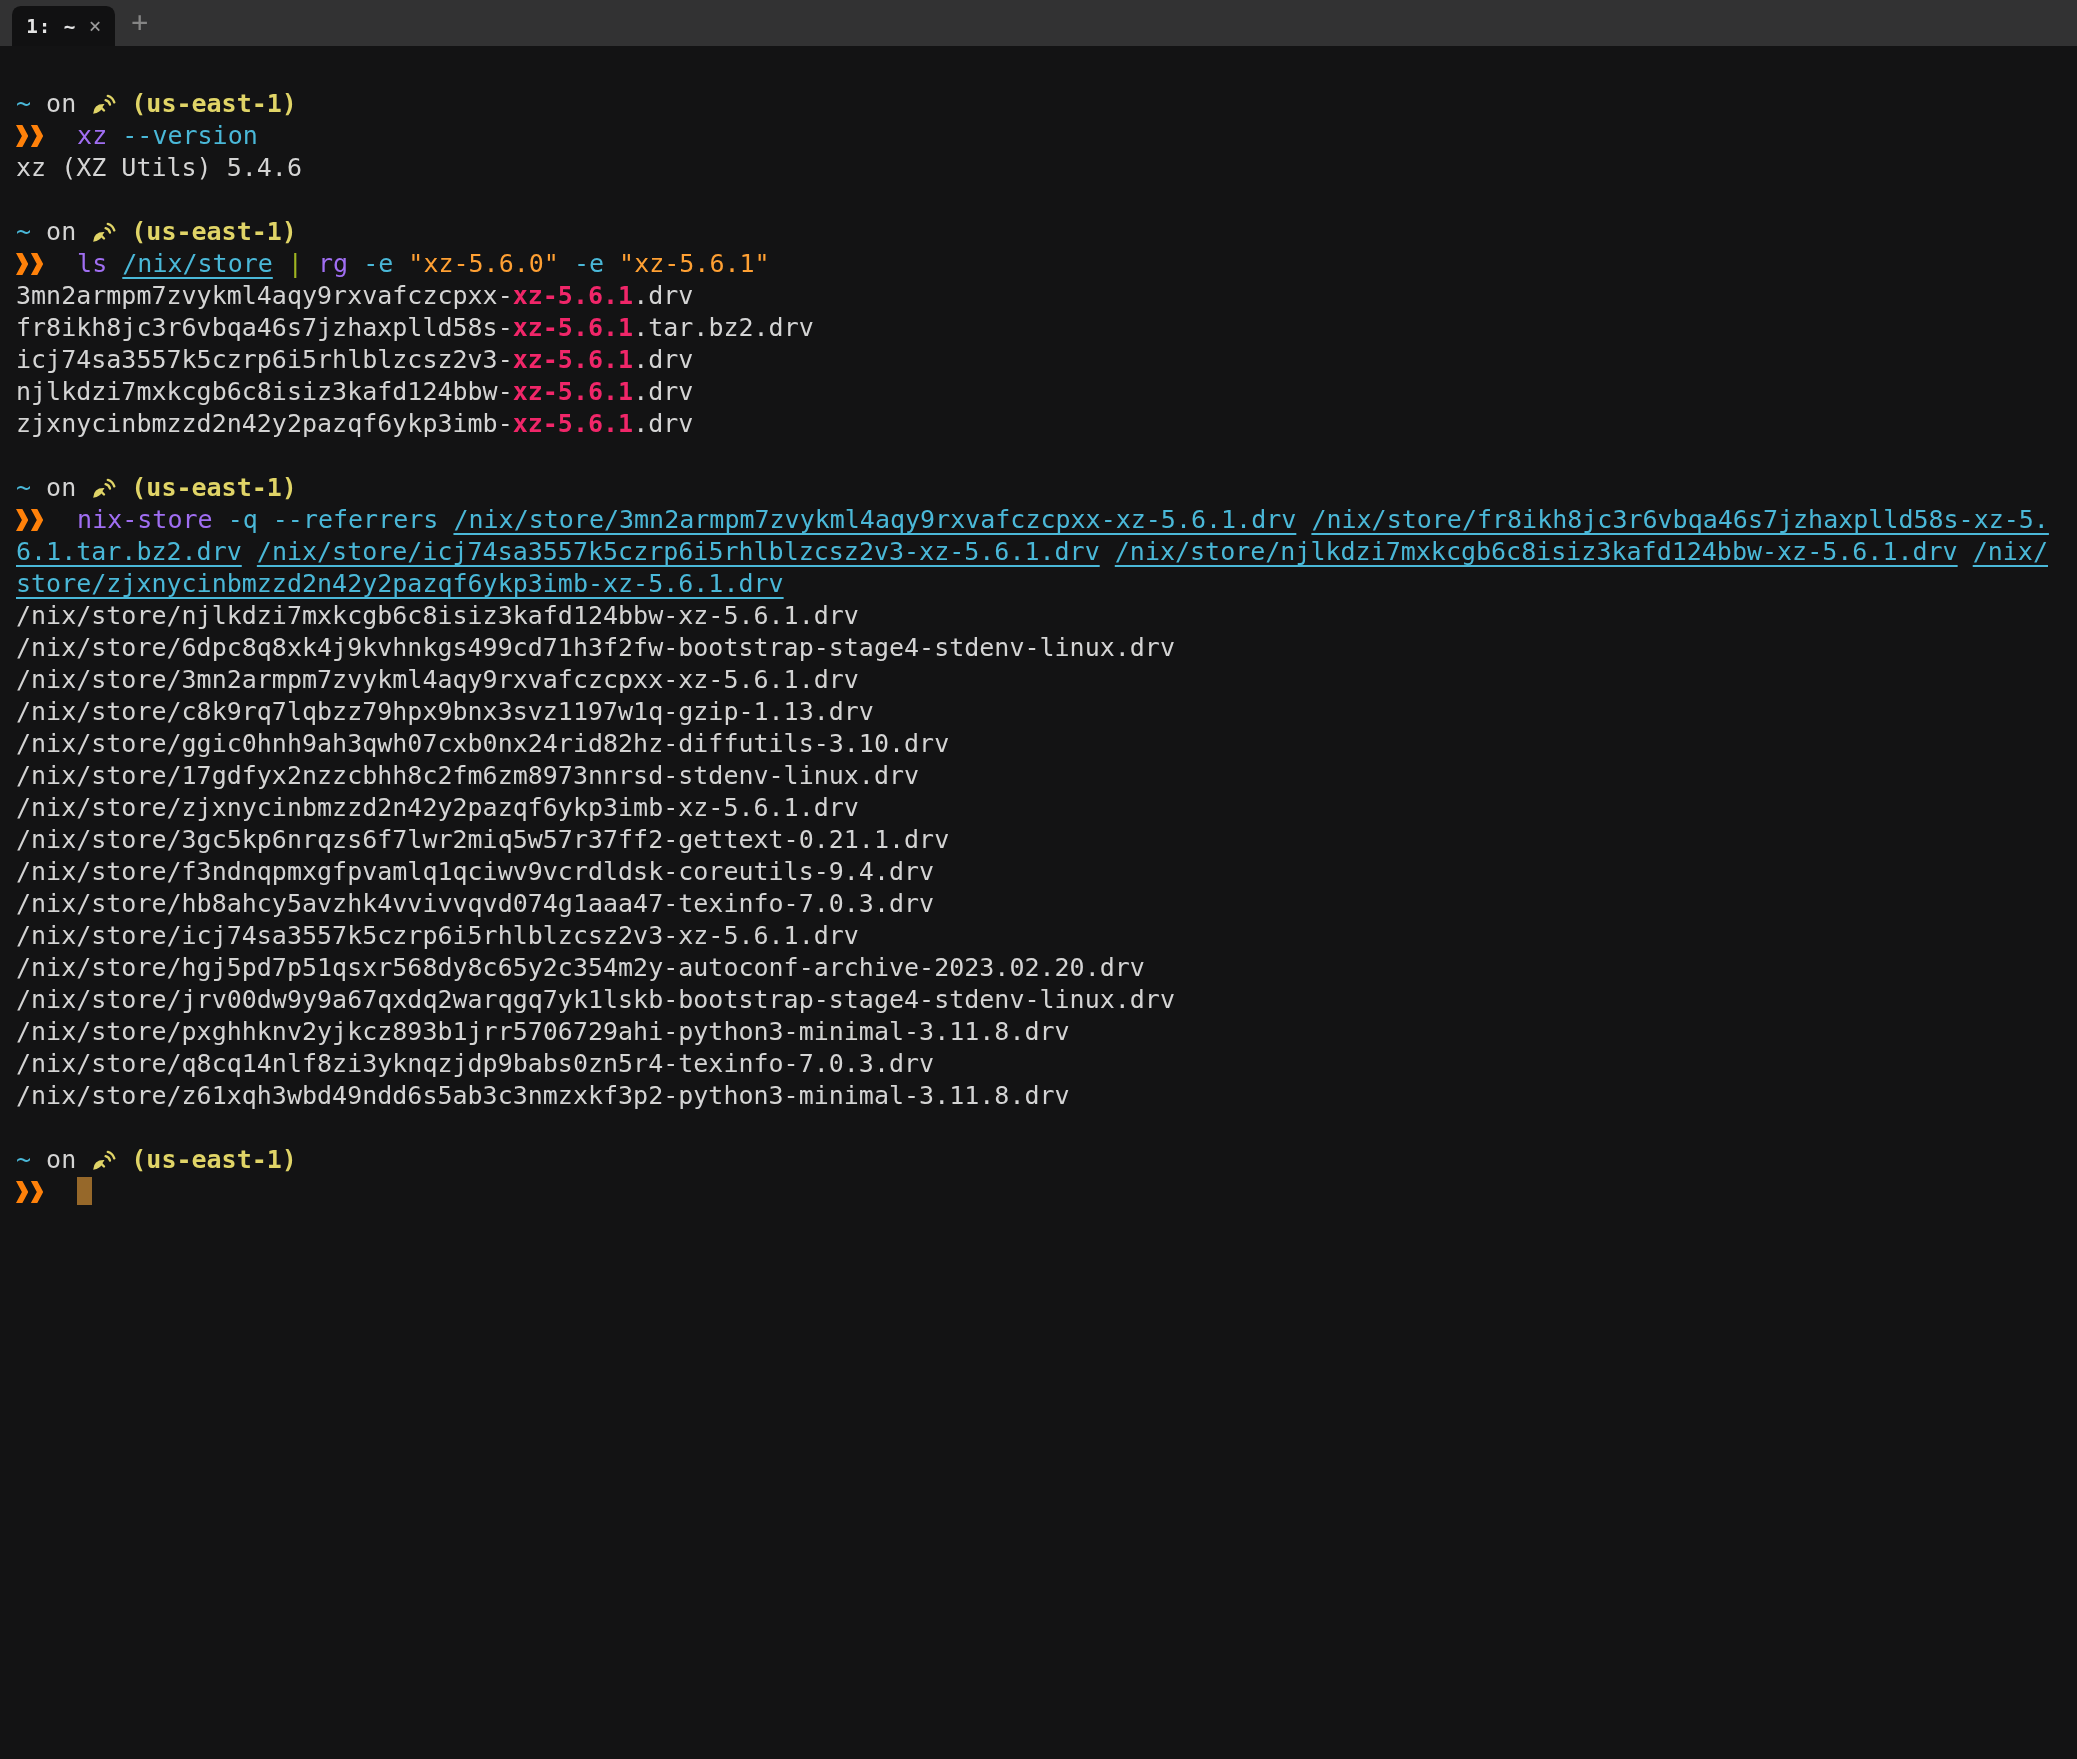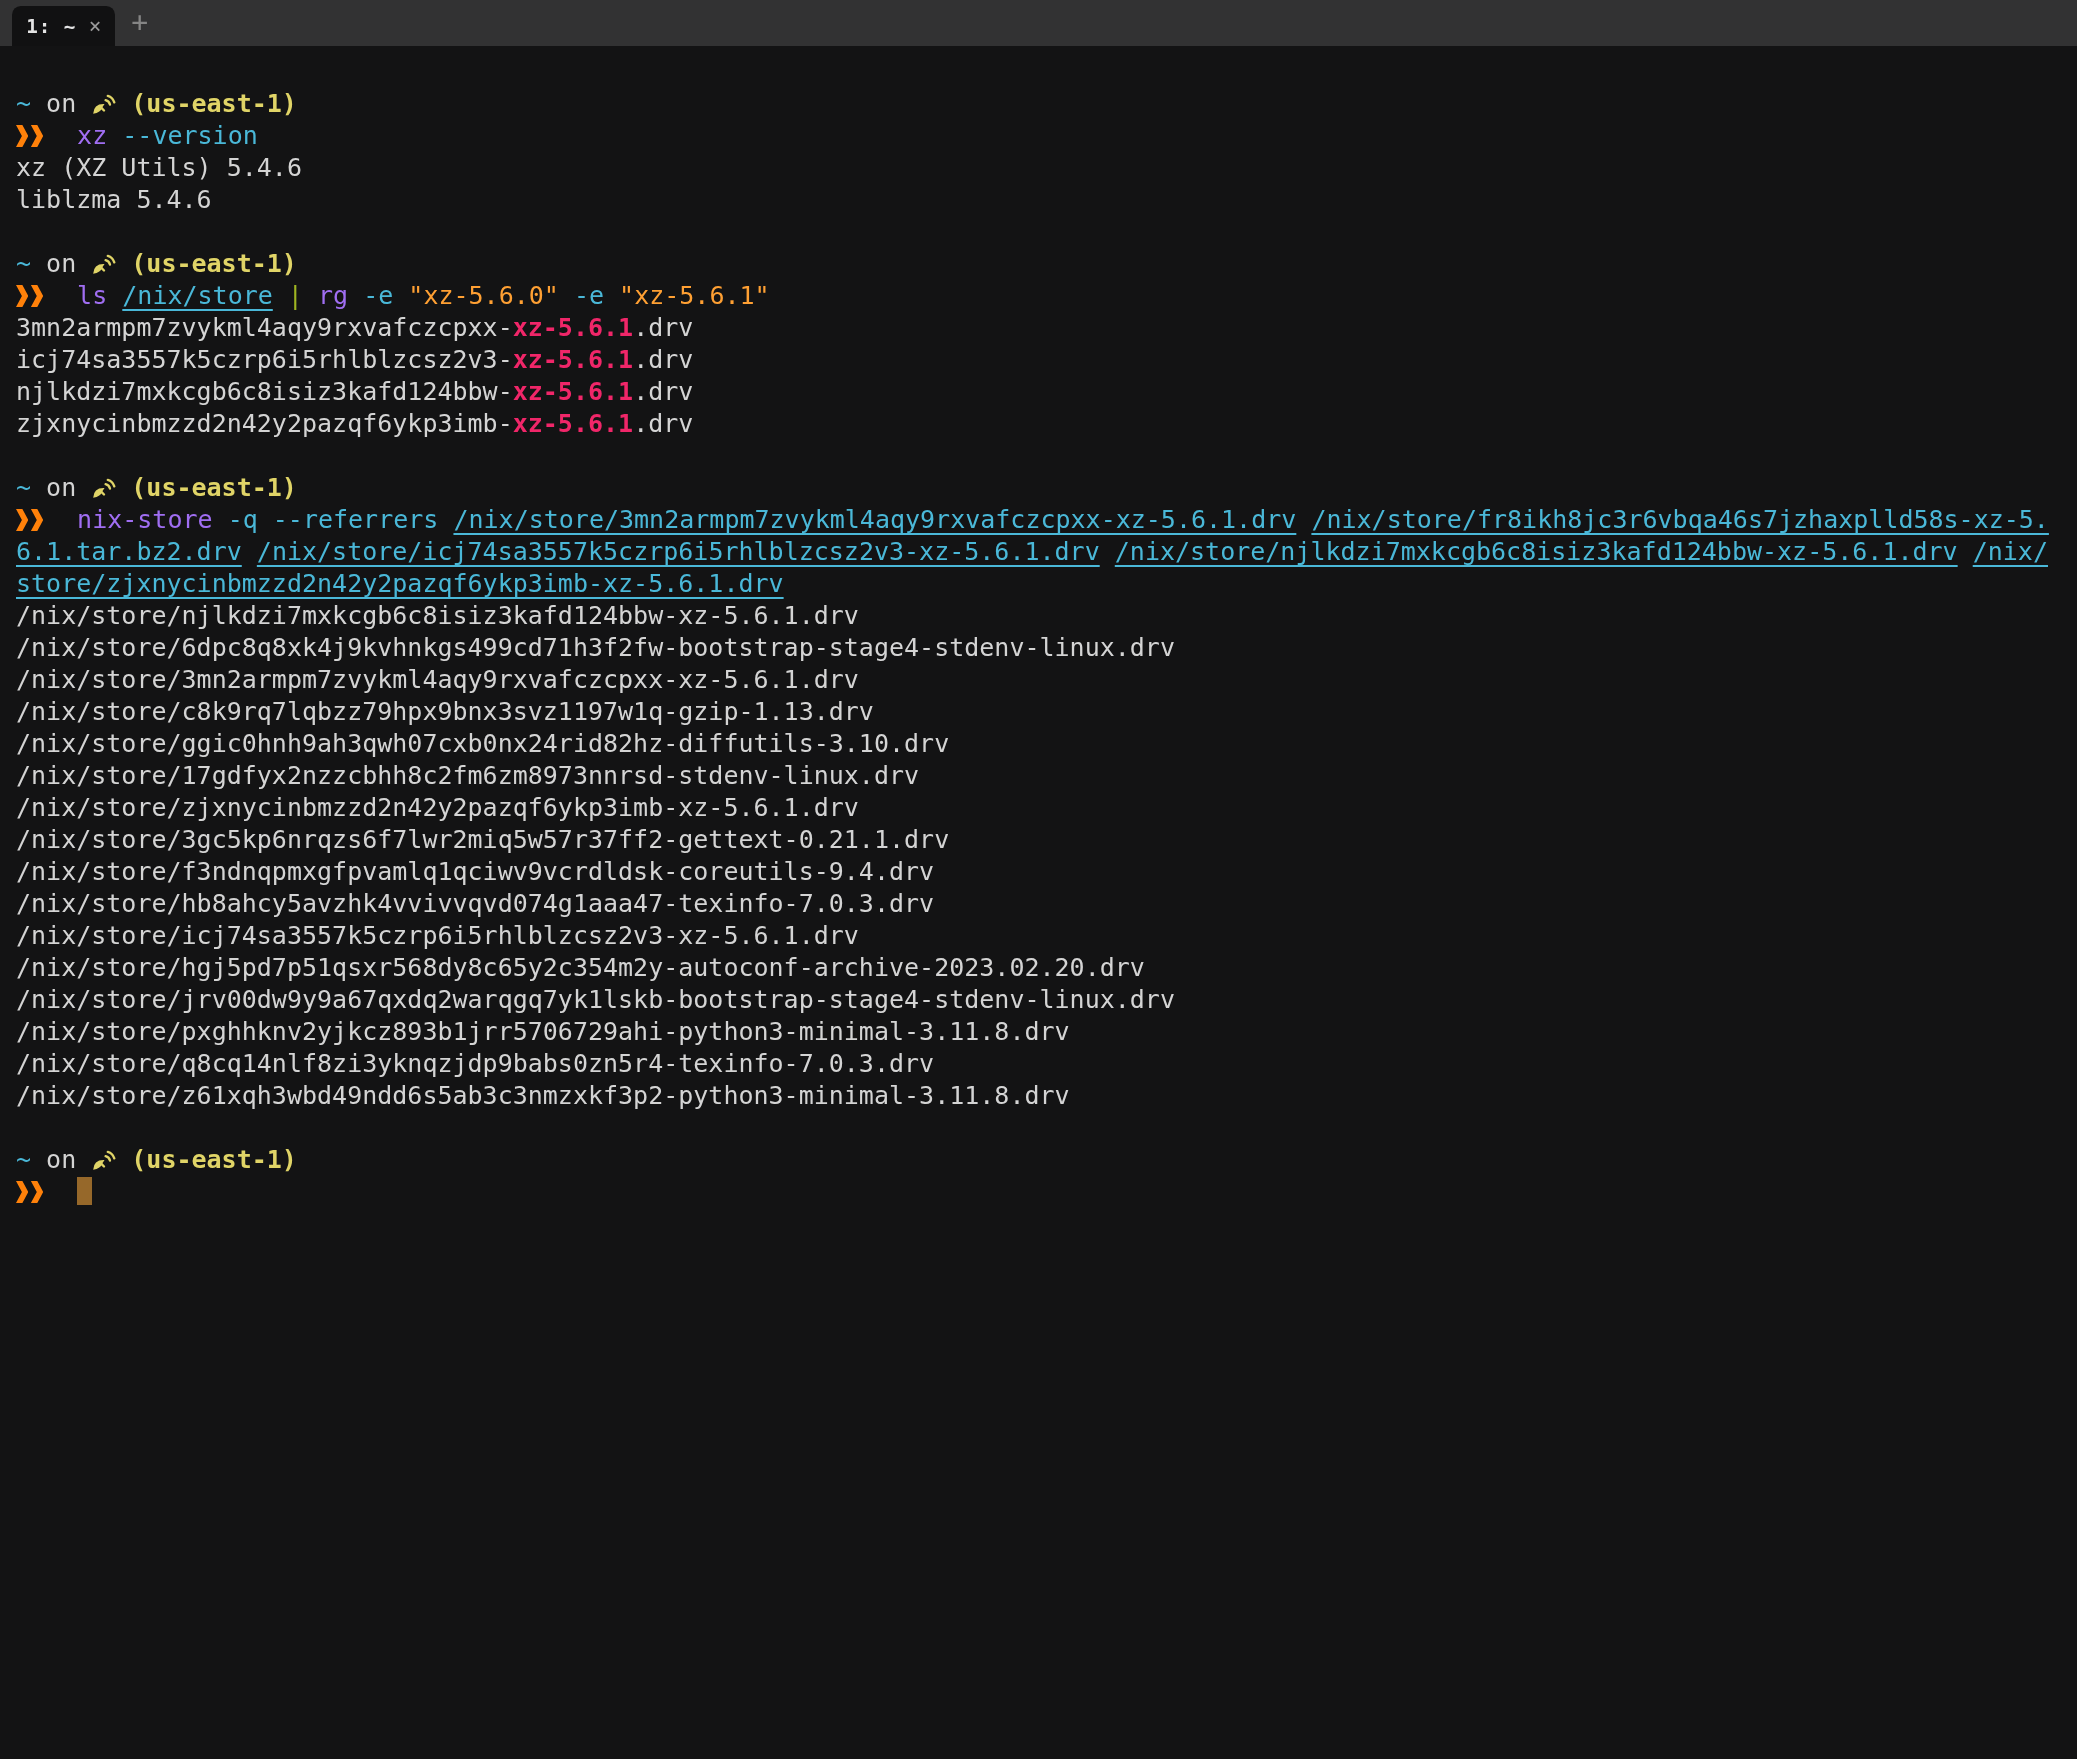--- a/index.html
+++ b/index.html
@@ -88,30 +88,30 @@
 
 <div class="terminal">
     <div class="line"><span class="seg cyan">~</span><span class="seg fg"> on </span><span class="icon-satellite"><svg width="26" height="26" viewBox="0 0 24 24">
           <path d="M2 21 Q2.5 11.5 12.5 12 L10.5 15 Q9 20 2 21 Z" fill="var(--yellow)"></path>
           <path d="M8.5 14.5 L12 18" stroke="var(--yellow)" stroke-width="2.2" fill="none" stroke-linecap="round"></path>
           <path d="M13.5 8.5 a5.5 5.5 0 0 1 4 4" stroke="var(--yellow)" stroke-width="2.2" fill="none" stroke-linecap="round"></path>
           <path d="M15.5 4.5 a9 9 0 0 1 6 6" stroke="var(--yellow)" stroke-width="2.2" fill="none" stroke-linecap="round"></path>
         </svg></span><span class="seg yellowb">(us-east-1)</span></div>
     <div class="line"><span class="arrowbox"><i class="chev"></i><i class="chev"></i></span><span class="seg fg">  </span><span class="seg purple">xz</span><span class="seg fg"> </span><span class="seg cyan">--version</span></div>
     <div class="line"><span class="seg fg">xz (XZ Utils) 5.4.6</span></div>
-    <div class="line"><span class="seg fg">liblzma 5.4.6</span></div>
     <div class="line">&nbsp;</div>
     <div class="line"><span class="seg cyan">~</span><span class="seg fg"> on </span><span class="icon-satellite"><svg width="26" height="26" viewBox="0 0 24 24">
           <path d="M2 21 Q2.5 11.5 12.5 12 L10.5 15 Q9 20 2 21 Z" fill="var(--yellow)"></path>
           <path d="M8.5 14.5 L12 18" stroke="var(--yellow)" stroke-width="2.2" fill="none" stroke-linecap="round"></path>
           <path d="M13.5 8.5 a5.5 5.5 0 0 1 4 4" stroke="var(--yellow)" stroke-width="2.2" fill="none" stroke-linecap="round"></path>
           <path d="M15.5 4.5 a9 9 0 0 1 6 6" stroke="var(--yellow)" stroke-width="2.2" fill="none" stroke-linecap="round"></path>
         </svg></span><span class="seg yellowb">(us-east-1)</span></div>
     <div class="line"><span class="arrowbox"><i class="chev"></i><i class="chev"></i></span><span class="seg fg">  </span><span class="seg purple">ls</span><span class="seg fg"> </span><span class="seg link">/nix/store</span><span class="seg fg"> </span><span class="seg green">|</span><span class="seg fg"> </span><span class="seg purple">rg</span><span class="seg fg"> </span><span class="seg cyan">-e</span><span class="seg fg"> </span><span class="seg orange">"xz-5.6.0"</span><span class="seg fg"> </span><span class="seg cyan">-e</span><span class="seg fg"> </span><span class="seg orange">"xz-5.6.1"</span></div>
     <div class="line"><span class="seg fg">3mn2armpm7zvykml4aqy9rxvafczcpxx-</span><span class="seg pinkb">xz-5.6.1</span><span class="seg fg">.drv</span></div>
+    <div class="line"><span class="seg fg">fr8ikh8jc3r6vbqa46s7jzhaxplld58s-</span><span class="seg pinkb">xz-5.6.1</span><span class="seg fg">.tar.bz2.drv</span></div>
     <div class="line"><span class="seg fg">icj74sa3557k5czrp6i5rhlblzcsz2v3-</span><span class="seg pinkb">xz-5.6.1</span><span class="seg fg">.drv</span></div>
     <div class="line"><span class="seg fg">njlkdzi7mxkcgb6c8isiz3kafd124bbw-</span><span class="seg pinkb">xz-5.6.1</span><span class="seg fg">.drv</span></div>
     <div class="line"><span class="seg fg">zjxnycinbmzzd2n42y2pazqf6ykp3imb-</span><span class="seg pinkb">xz-5.6.1</span><span class="seg fg">.drv</span></div>
     <div class="line">&nbsp;</div>
     <div class="line"><span class="seg cyan">~</span><span class="seg fg"> on </span><span class="icon-satellite"><svg width="26" height="26" viewBox="0 0 24 24">
           <path d="M2 21 Q2.5 11.5 12.5 12 L10.5 15 Q9 20 2 21 Z" fill="var(--yellow)"></path>
           <path d="M8.5 14.5 L12 18" stroke="var(--yellow)" stroke-width="2.2" fill="none" stroke-linecap="round"></path>
           <path d="M13.5 8.5 a5.5 5.5 0 0 1 4 4" stroke="var(--yellow)" stroke-width="2.2" fill="none" stroke-linecap="round"></path>
           <path d="M15.5 4.5 a9 9 0 0 1 6 6" stroke="var(--yellow)" stroke-width="2.2" fill="none" stroke-linecap="round"></path>
         </svg></span><span class="seg yellowb">(us-east-1)</span></div>

